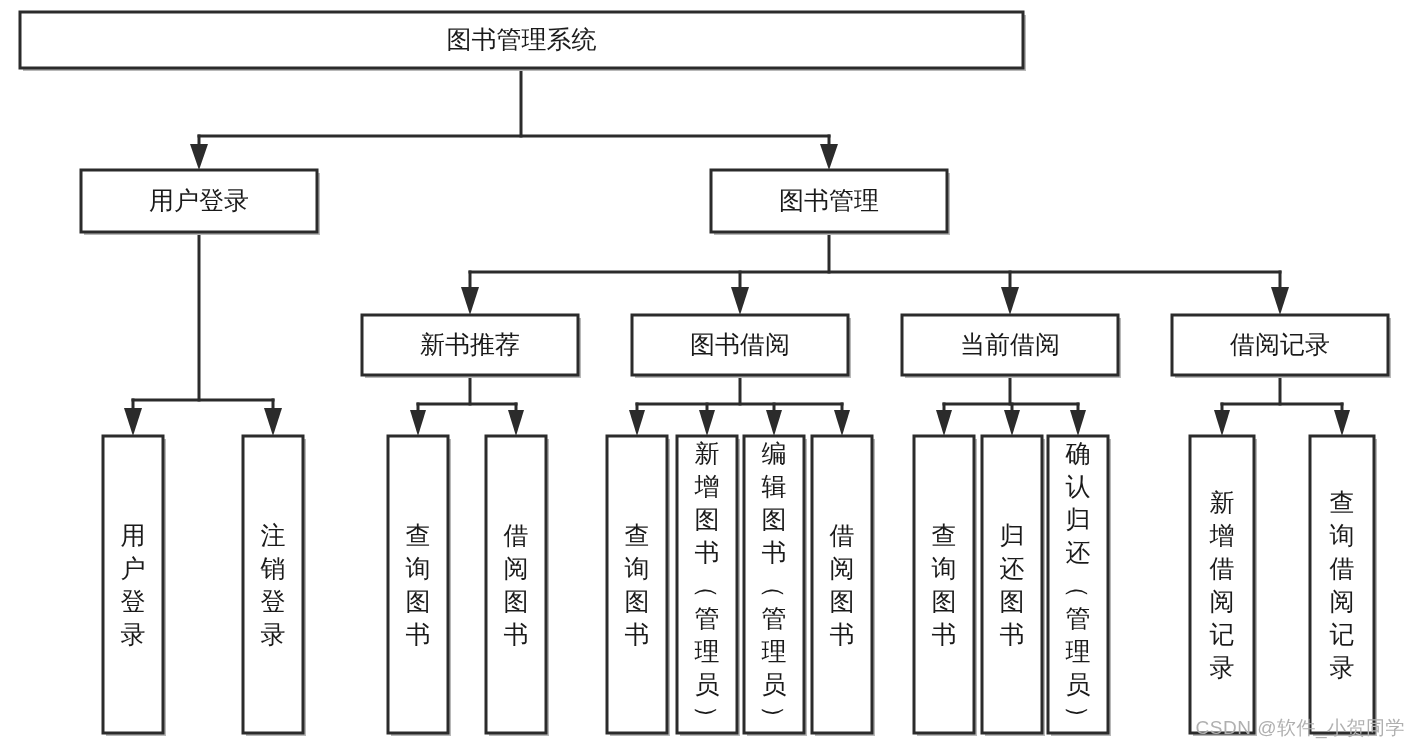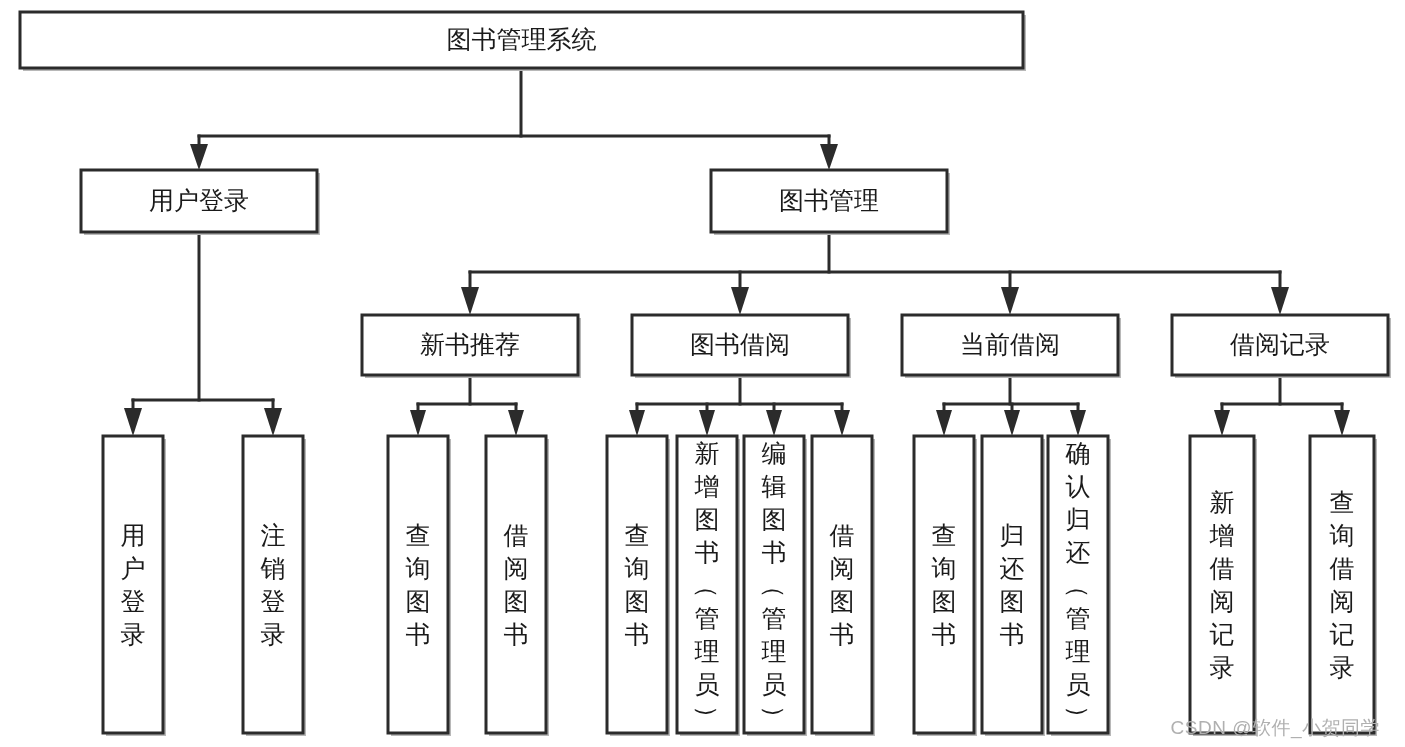--- a/index.html
+++ b/index.html
@@ -54,21 +54,21 @@
     dominant-baseline: middle;
   }
   .node-label-v {
     font-family: "Liberation Sans", "DejaVu Sans", sans-serif;
     font-size: 25px;
     fill: #1a1a1a;
     text-anchor: middle;
   }
   .watermark {
     position: absolute;
-    right: 25px;
+    right: 0;
     bottom: 6px;
     font-family: "Liberation Sans", "DejaVu Sans", sans-serif;
     font-size: 19px;
     color: #b0b0b0;
     letter-spacing: 0.5px;
     white-space: nowrap;
     user-select: none;
   }
 </style>
 </head>

